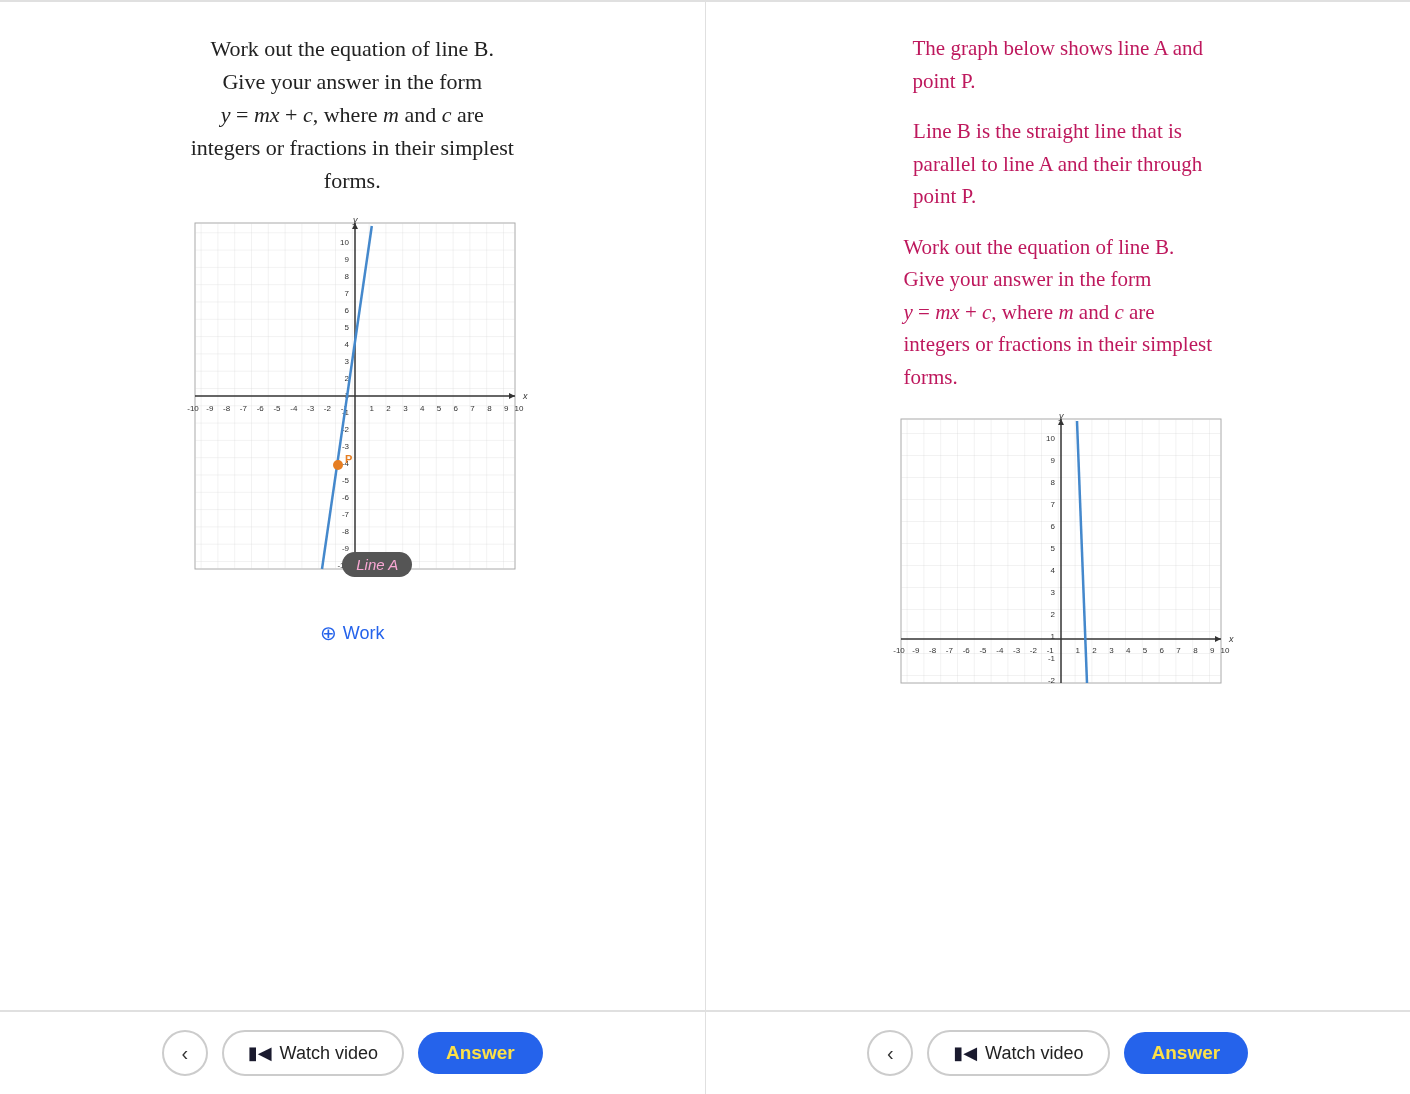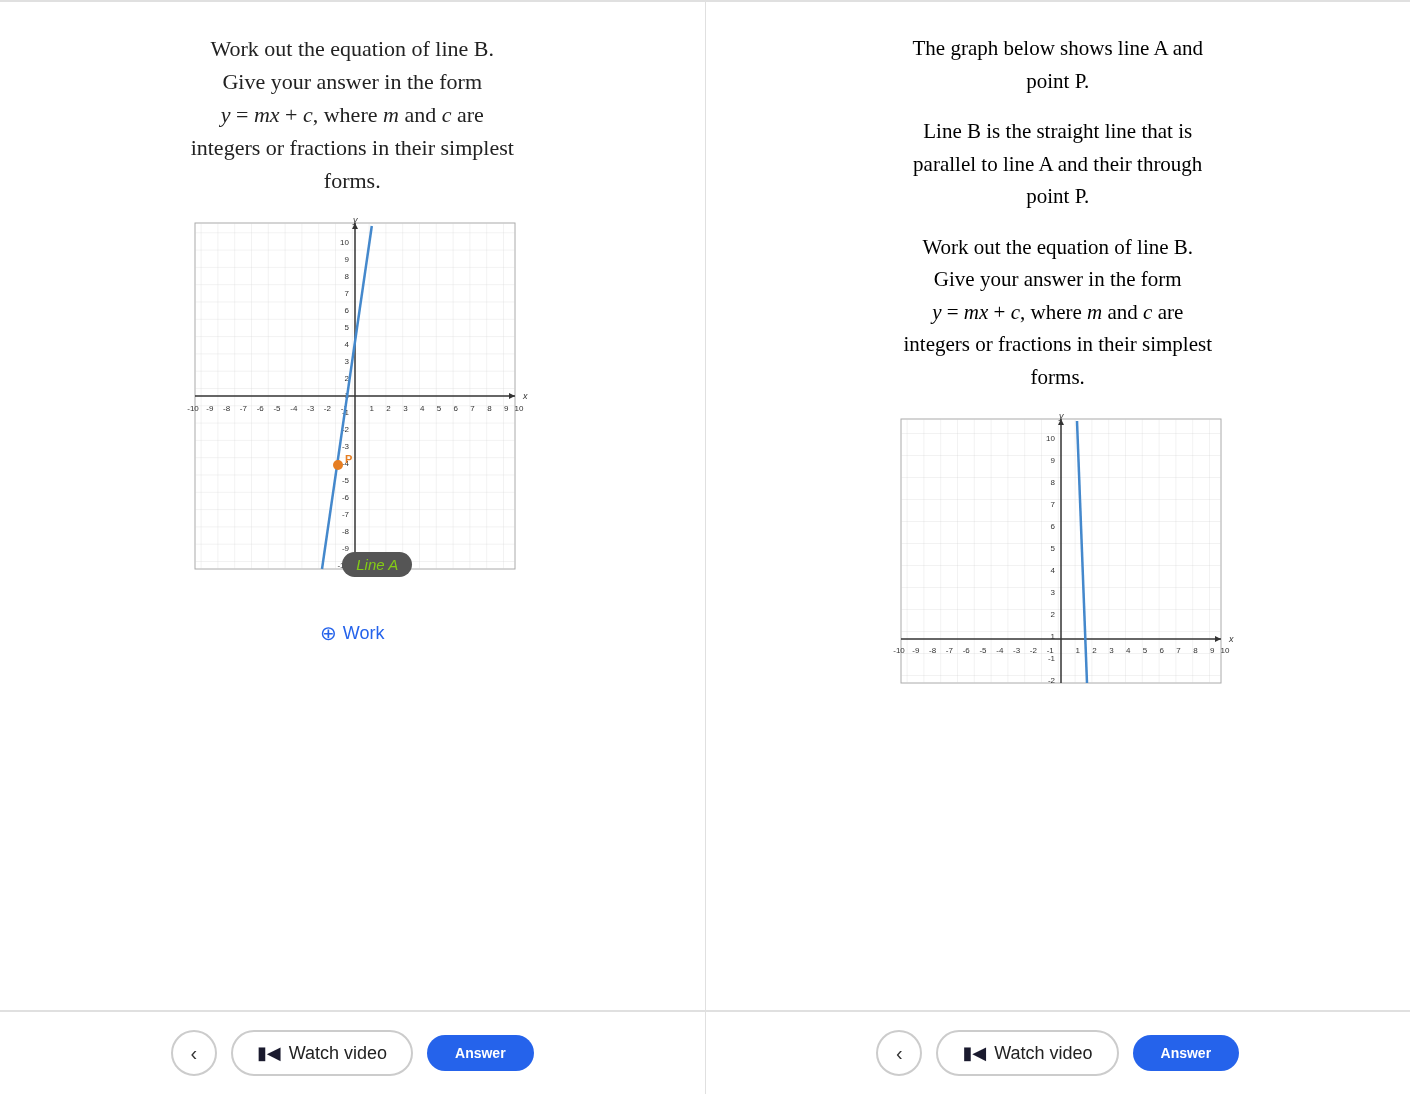--- a/index.html
+++ b/index.html
@@ -41,21 +41,21 @@
     .graph-canvas {
       width: 100%;
       height: 100%;
     }
     .line-a-label {
       position: absolute;
       bottom: 28px;
       left: 50%;
       transform: translateX(-10px);
       background: #555;
-      color: #84cc16;
+      color: #f9a8d4;
       padding: 4px 14px;
       border-radius: 14px;
       font-size: 15px;
       font-family: Arial, sans-serif;
       font-style: italic;
     }
     .zoom-btn {
       margin-top: 16px;
       display: flex;
       align-items: center;
@@ -112,31 +112,31 @@
     }
     .watch-icon {
       color: #1a1a2e;
       font-size: 18px;
     }
     .answer-btn {
       padding: 10px 28px;
       border-radius: 24px;
       border: none;
       background: #2563eb;
-      color: #ffffff;
-      font-size: 14px;
+      color: #fde047;
+      font-size: 19px;
       cursor: pointer;
       font-family: Arial, sans-serif;
       font-weight: 600;
     }
     .right-panel-text {
-      text-align: center;
+      text-align: left;
       font-size: 21px;
       line-height: 1.55;
-      color: #000000;
+      color: #be185d;
       max-width: 520px;
     }
     .graph-container-right {
       margin-top: 18px;
       position: relative;
       width: 370px;
       height: 300px;
     }
   </style>
 </head>

